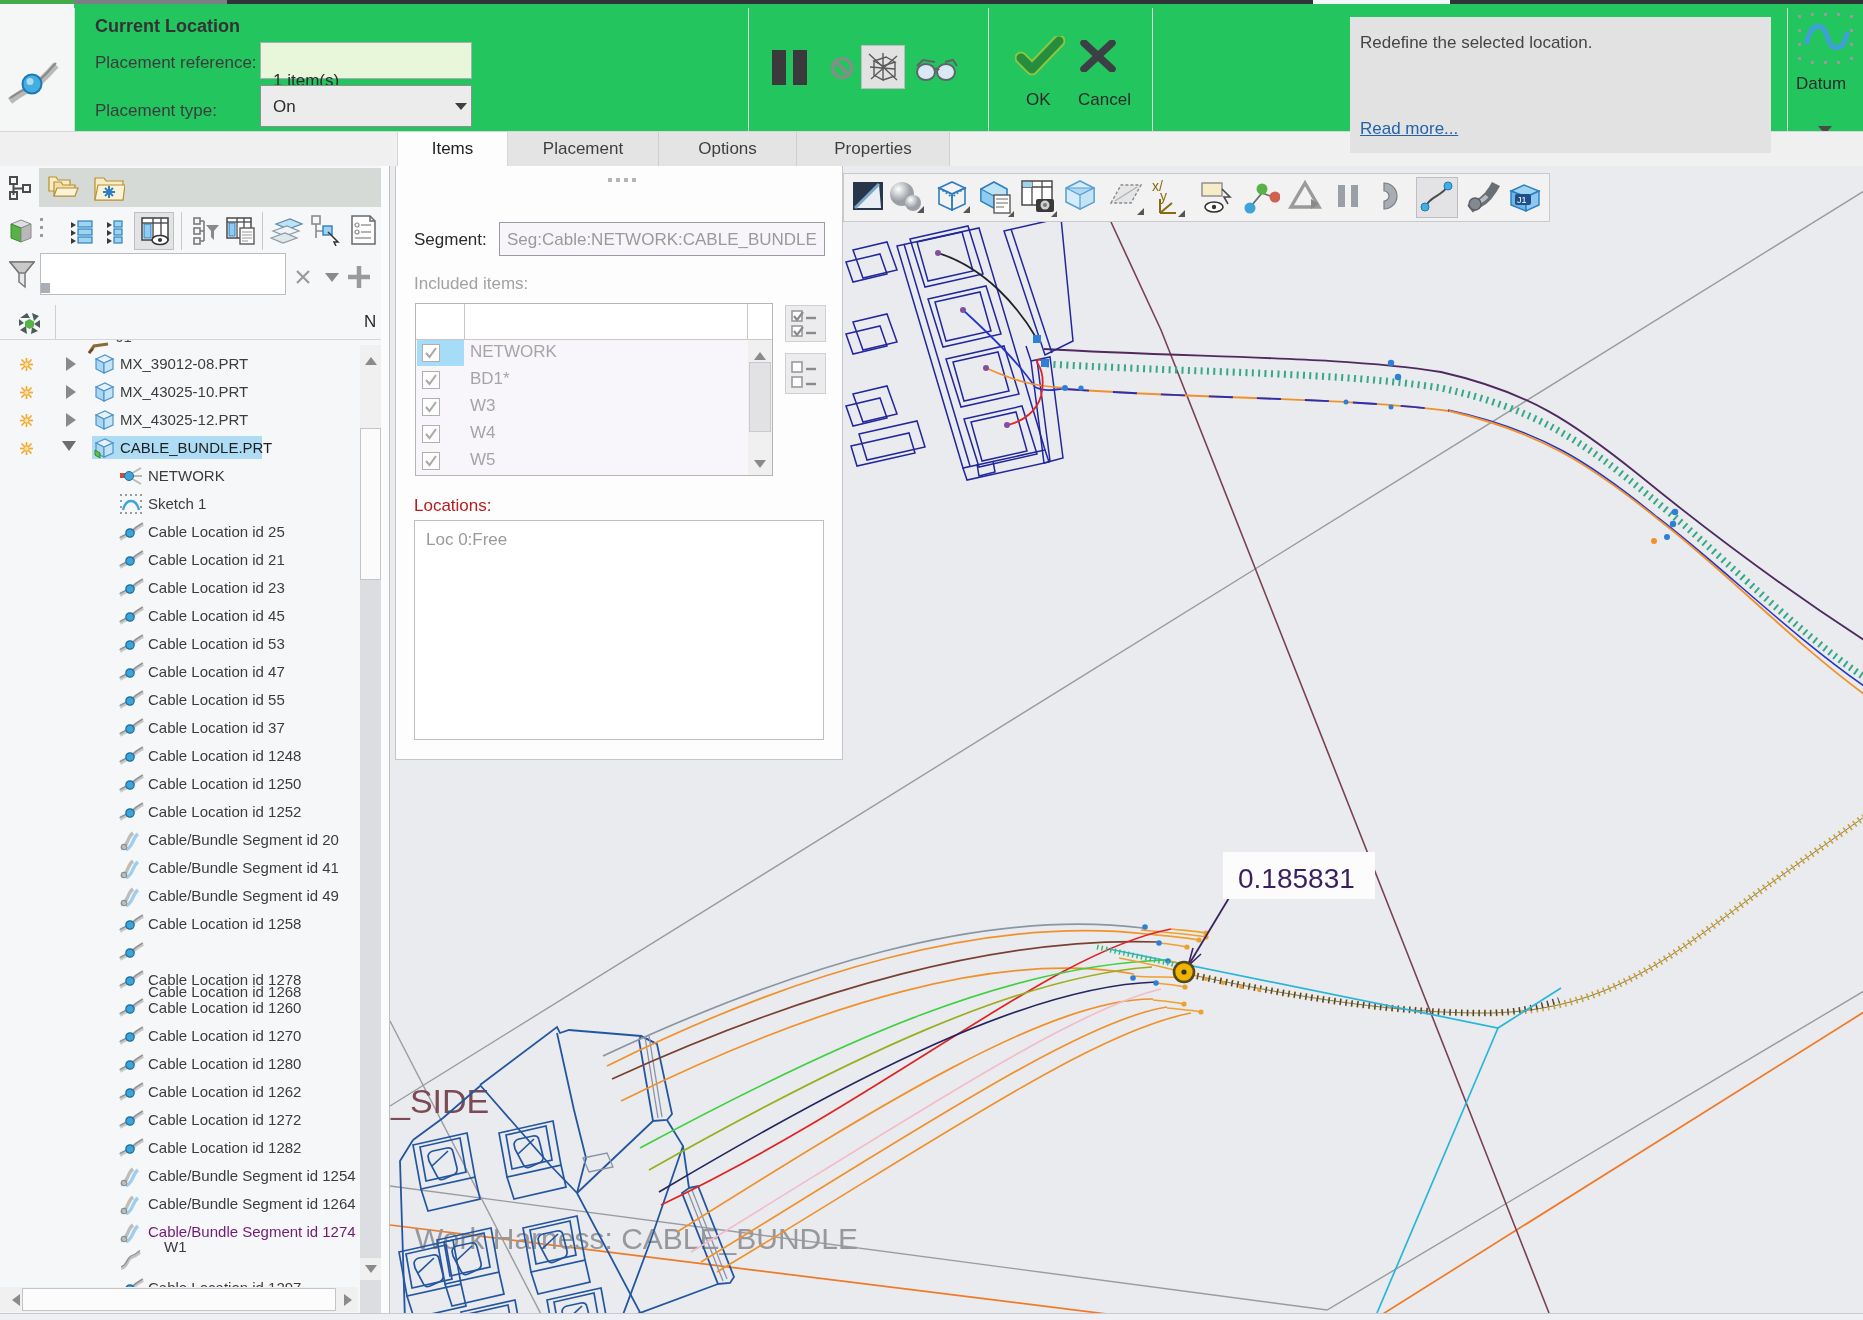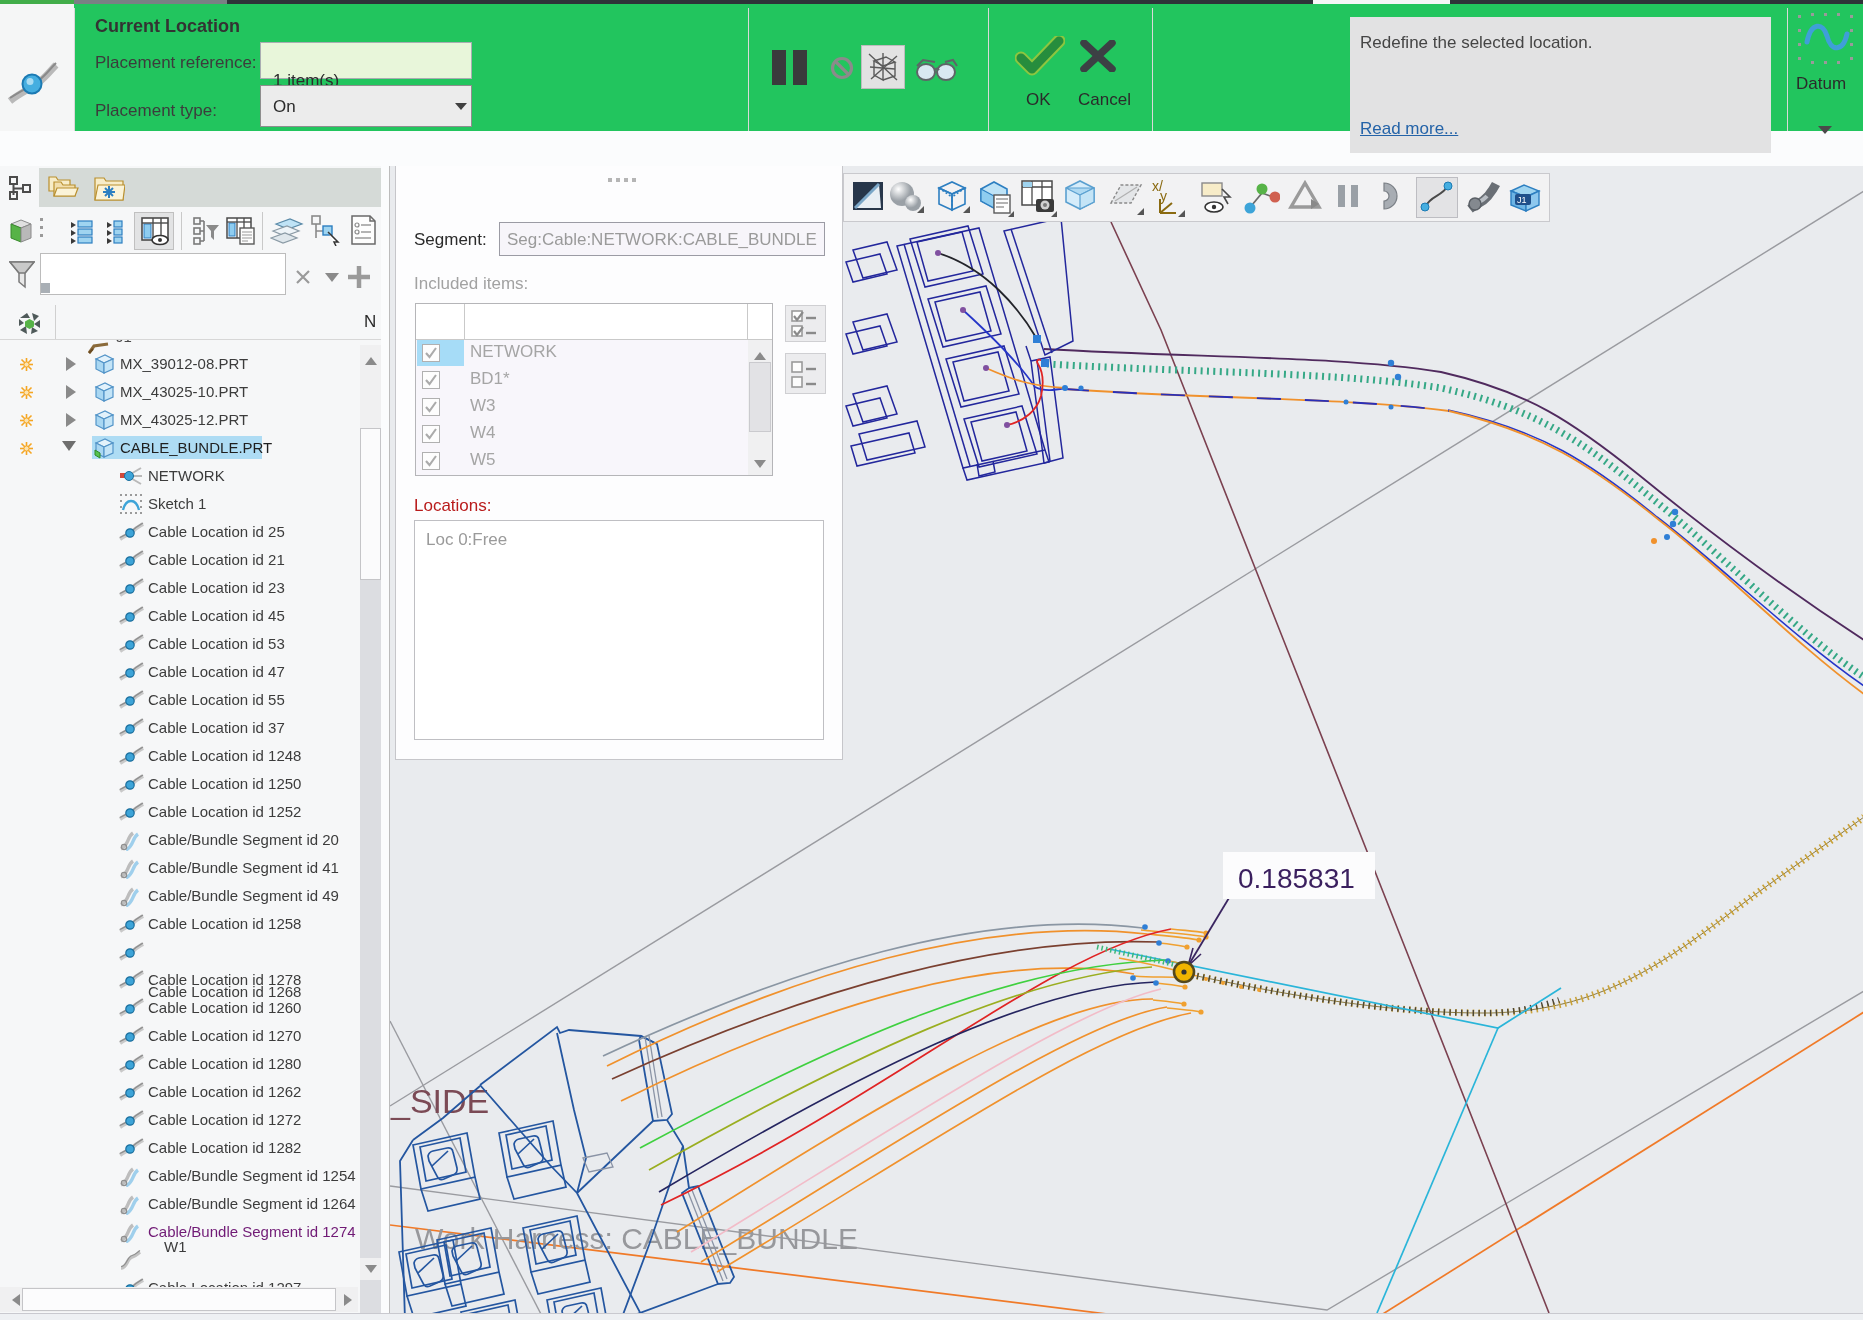--- a/index.html
+++ b/index.html
@@ -99,20 +99,26 @@
           <rect x="53" y="45" width="3" height="3"></rect>
         <rect x="53" y="17" width="3" height="3"></rect>
           <rect x="53" y="31" width="3" height="3"></rect>
       </g>
       <path d="M10 30 C14 10 26 10 30 24 C34 40 46 40 50 22" fill="none" stroke="#3f9fd8" stroke-width="5" stroke-linecap="round"></path>
     </svg>
     <div class="lbl" style="left:1796px;top:70px;color:#2b2b2b;">Datum</div>
     <div class="abs" style="left:1818px;top:122px;width:0;height:0;border:7px solid transparent;border-top:8px solid #4a4a4a;"></div>
   </div>
 
+  <div id="tabrow" class="abs" style="left:0;top:131px;width:1863px;height:35px;background:#f0f0f1;border-top:1px solid #d7d7d7;">
+    <div class="abs" style="left:397px;top:0;width:111px;height:35px;background:#fdfdfe;border-left:1px solid #d7d7d7;border-right:1px solid #d7d7d7;text-align:center;line-height:34px;font-size:17px;color:#1f1f1f;">Items</div>
+    <div class="abs" style="left:508px;top:0;width:151px;height:35px;background:#e4e4e5;border-right:1px solid #cfcfcf;text-align:center;line-height:34px;font-size:17px;color:#3f3f3f;">Placement</div>
+    <div class="abs" style="left:659px;top:0;width:138px;height:35px;background:#e4e4e5;border-right:1px solid #cfcfcf;text-align:center;line-height:34px;font-size:17px;color:#3f3f3f;">Options</div>
+    <div class="abs" style="left:797px;top:0;width:153px;height:35px;background:#e4e4e5;border-right:1px solid #cfcfcf;text-align:center;line-height:34px;font-size:17px;color:#3f3f3f;">Properties</div>
+  </div>
 
   <div id="canvas" class="abs" style="left:389px;top:166px;width:1474px;height:1147px;background:#e9ebee;border-left:1px solid #bcbcbc;overflow:hidden;">
 <svg class="abs" style="left:0;top:0" width="1474" height="1147" viewBox="389 166 1474 1147" preserveAspectRatio="none">
 <line x1="1863" y1="191" x2="389" y2="1106" stroke="#9a9ba0" stroke-width="1.4"></line>
 <line x1="389" y1="1021" x2="543" y2="1320" stroke="#9a9ba0" stroke-width="1.4"></line>
 <polyline points="389,1186 1326,1310 1863,991" fill="none" stroke="#9a9ba0" stroke-width="1.4"></polyline>
 <line x1="389" y1="1225" x2="1130" y2="1317" stroke="#f07a28" stroke-width="1.7"></line>
 <line x1="1377" y1="1317" x2="1863" y2="1012" stroke="#f07a28" stroke-width="1.7"></line>
 <polyline points="1110,222 1160,330 1405,950 1548,1313" fill="none" stroke="#7b4150" stroke-width="1.6"></polyline>
 <text x="390" y="1113" font-size="34" fill="#7b4a55" font-family="Liberation Sans">_SIDE</text>

